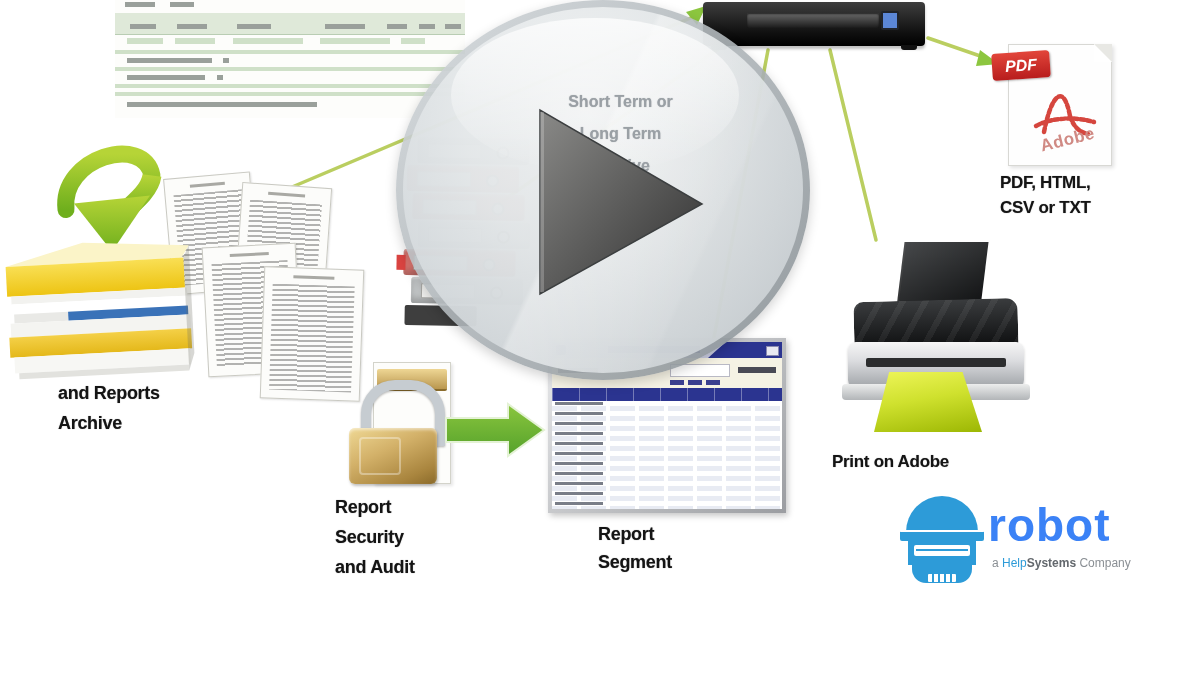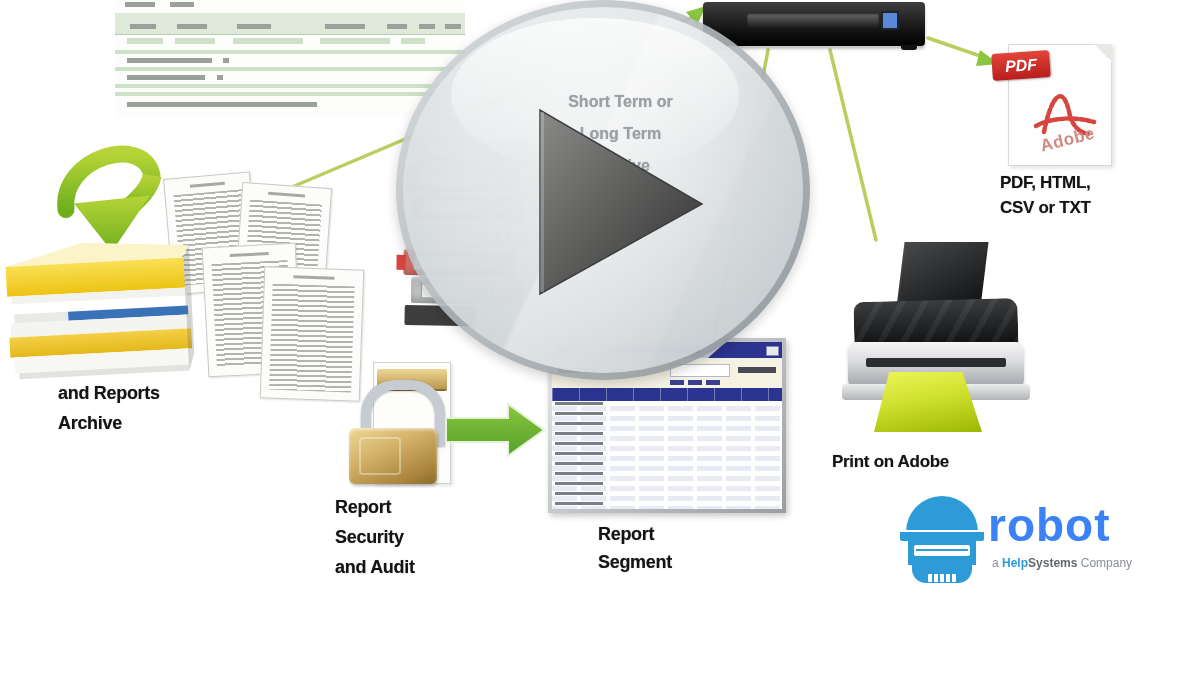--- a/index.html
+++ b/index.html
@@ -134,21 +134,21 @@
   .hat-dome{position:absolute;left:6px;top:2px;width:72px;height:36px;background:#2d9bd8;border-radius:36px 36px 0 0;}
   .hat-brim{position:absolute;left:0;top:36px;width:84px;height:9px;background:#2d9bd8;border-top:2px solid #fff;border-radius:2px;}
   .robot-face{position:absolute;left:8px;top:47px;width:68px;height:24px;background:#2d9bd8;}
   .robot-visor{position:absolute;left:14px;top:51px;width:56px;height:11px;background:#fff;border-radius:2px;}
   .robot-visor::after{content:"";position:absolute;left:2px;right:2px;top:4px;height:2px;background:#2d9bd8;}
   .robot-chin{position:absolute;left:12px;top:71px;width:60px;height:18px;background:#2d9bd8;border-radius:0 0 14px 14px;}
   .robot-teeth{position:absolute;left:28px;top:80px;width:28px;height:8px;border-radius:1px;
       background:repeating-linear-gradient(90deg,#fff 0 4px,#2d9bd8 4px 6px);}
   #wordmark{position:absolute;left:88px;top:4px;font-size:46px;font-weight:800;color:#3b82f6;letter-spacing:1px;}
   #tagline{position:absolute;left:92px;top:62px;font-size:12px;color:#8a8f94;}
-  #tagline .tg-brand{color:#2d9bd8;font-weight:bold;}
+  #tagline .tg-brand{color:#2d9bd8;font-weight:normal;}
   #tagline .tg-mid{color:#63686d;font-weight:bold;}
 
   
   #connectors{left:0;top:0;width:1200px;height:678px;z-index:2;}
 </style>
 </head>
 <body>
 
 <div id="stage">
 

